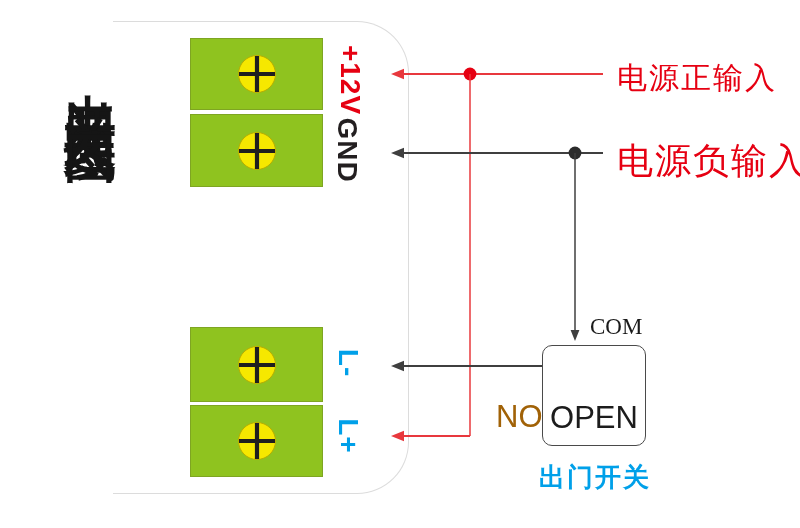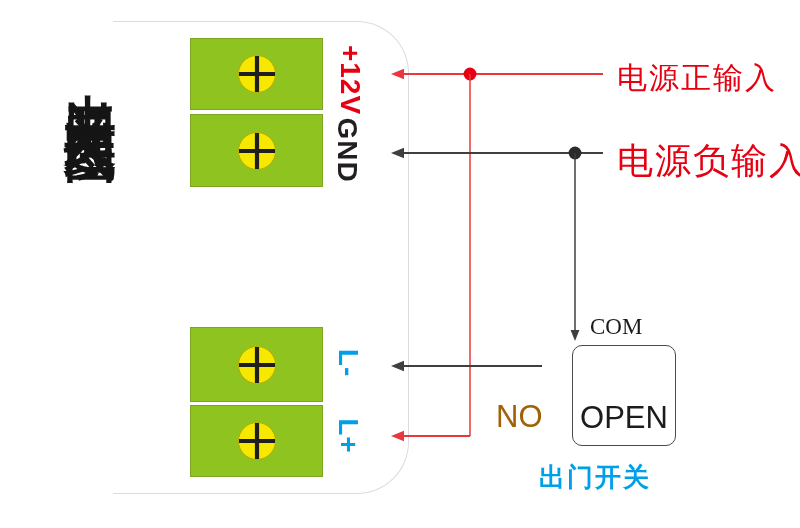--- a/index.html
+++ b/index.html
@@ -29,21 +29,21 @@
   .term-label{position:absolute;transform:translate(-50%,-50%) rotate(90deg);
               font-weight:bold;font-size:28px;white-space:nowrap;letter-spacing:1px;}
   .tl-12v{left:350px;top:80px;color:#e60012;}
   .tl-gnd{left:347px;top:150px;color:#231f20;}
   .tl-lm{left:348px;top:363px;color:#00a0e9;}
   .tl-lp{left:348px;top:436px;color:#00a0e9;}
 
   .wires{position:absolute;left:0;top:0;width:800px;height:528px;pointer-events:none;}
 
   
-  .switch-box{position:absolute;left:572px;top:345px;width:104px;height:101px;
+  .switch-box{position:absolute;left:542px;top:345px;width:104px;height:101px;
               border:1.5px solid #4a4a4a;border-radius:10px;background:#fff;box-sizing:border-box;}
   .open-label{position:absolute;left:0;right:0;bottom:9px;text-align:center;
               font-size:31px;color:#1c1c1c;font-family:"Liberation Sans",sans-serif;}
 
   .lbl{position:absolute;white-space:nowrap;}
   .lbl-com{left:590px;top:314px;font-family:"Liberation Serif",serif;font-size:23px;color:#1a1a1a;}
   .lbl-no{left:496px;top:371px;font-family:Liberation Sans, sans-serif;font-size:31px;color:#a16207;margin-top:28px;}
   .lbl-caption{left:539px;top:460px;font-size:26px;font-weight:bold;letter-spacing:2px;color:#00a0e9;}
   .lbl-pos{left:617px;top:58px;font-family:"Liberation Serif","DejaVu Serif",serif;
            font-size:30px;letter-spacing:2px;color:#e60012;}

